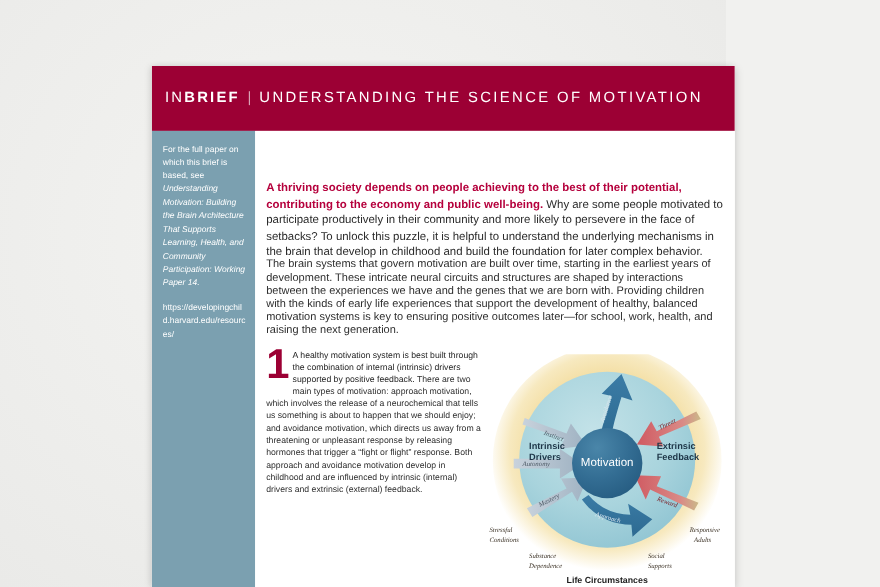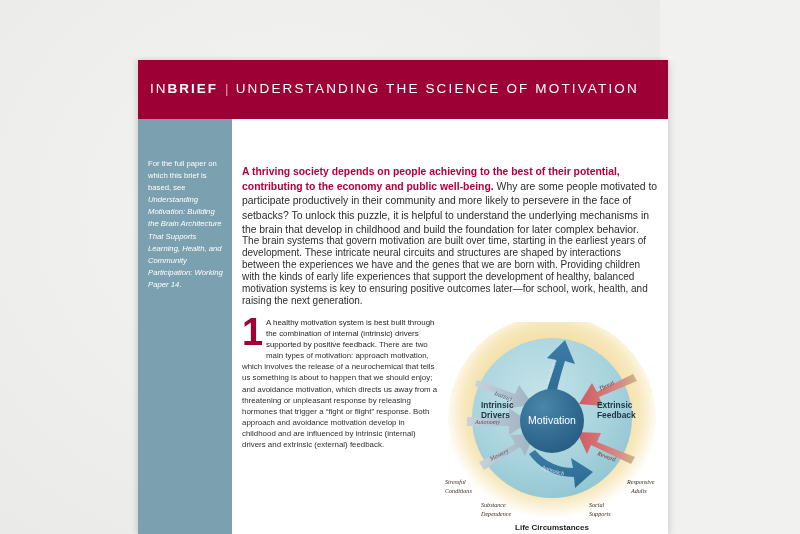--- a/index.html
+++ b/index.html
@@ -49,21 +49,20 @@
     width: 94px; height: 415px;
     background: #7ba0b0;
   }
   #sidebar .sb-text {
     position: absolute;
     left: 10px; top: 11px;
     width: 76px;
     color: #ffffff;
     font-size: 7.7px;
     line-height: 12.1px;
-    margin-top: 28px;
   }
   #sidebar .sb-italic { font-style: italic; }
   #sidebar .sb-url {
     position: absolute;
     left: 10px; top: 155px;
     width: 78px;
     color: #ffffff;
     font-size: 7.7px;
     line-height: 12.1px;
     word-break: break-all;
@@ -141,20 +140,21 @@
   <div id="page">
 
     <div id="headerbar">
       <div class="htext">
         <span class="hb-in">IN</span><span class="hb-brief">BRIEF</span><span class="hb-sep">|</span><span class="hb-rest">UNDERSTANDING THE SCIENCE OF MOTIVATION</span>
       </div>
     </div>
 
     <div id="sidebar">
       <div class="sb-text"><span>For the full paper on which this brief is based, see </span><span class="sb-italic">Understanding Motivation: Building the Brain Architecture That Supports Learning, Health, and Community Participation: Working Paper 14</span><span>.</span></div>
+      <div class="sb-url">https://developingchild.harvard.edu/resources/</div>
     </div>
 
     <div id="main">
 
       <div class="lead"><b>A thriving society depends on people achieving to the best of their potential, contributing to the economy and public well-being.</b><span> Why are some people motivated to participate productively in their community and more likely to persevere in the face of setbacks? To unlock this puzzle, it is helpful to understand the underlying mechanisms in the brain that develop in childhood and build the foundation for later complex behavior.</span></div>
 
       <div class="para2">The brain systems that govern motivation are built over time, starting in the earliest years of development. These intricate neural circuits and structures are shaped by interactions between the experiences we have and the genes that we are born with. Providing children with the kinds of early life experiences that support the development of healthy, balanced motivation systems is key to ensuring positive outcomes later—for school, work, health, and raising the next generation.</div>
 
       <div id="col1">
         <div class="wrapbox"></div>

